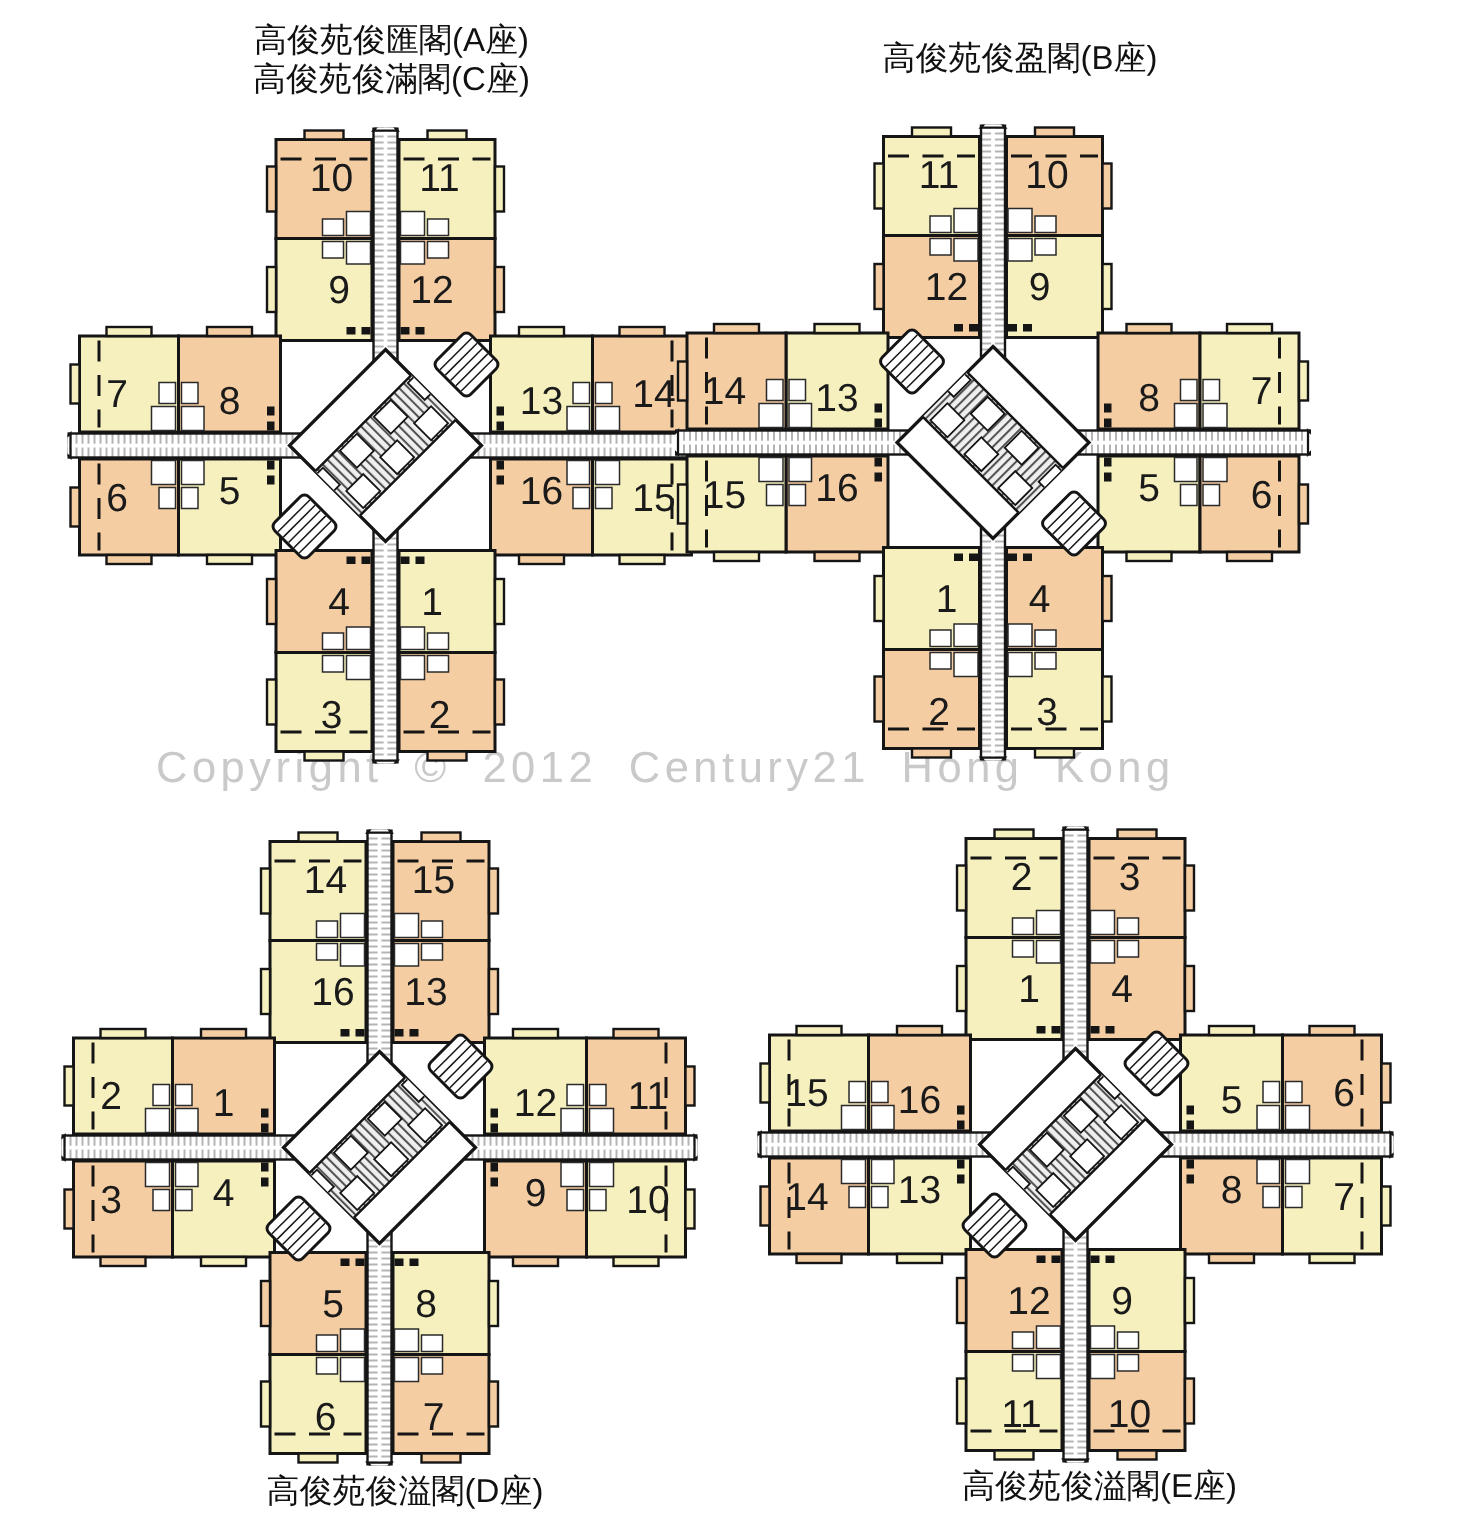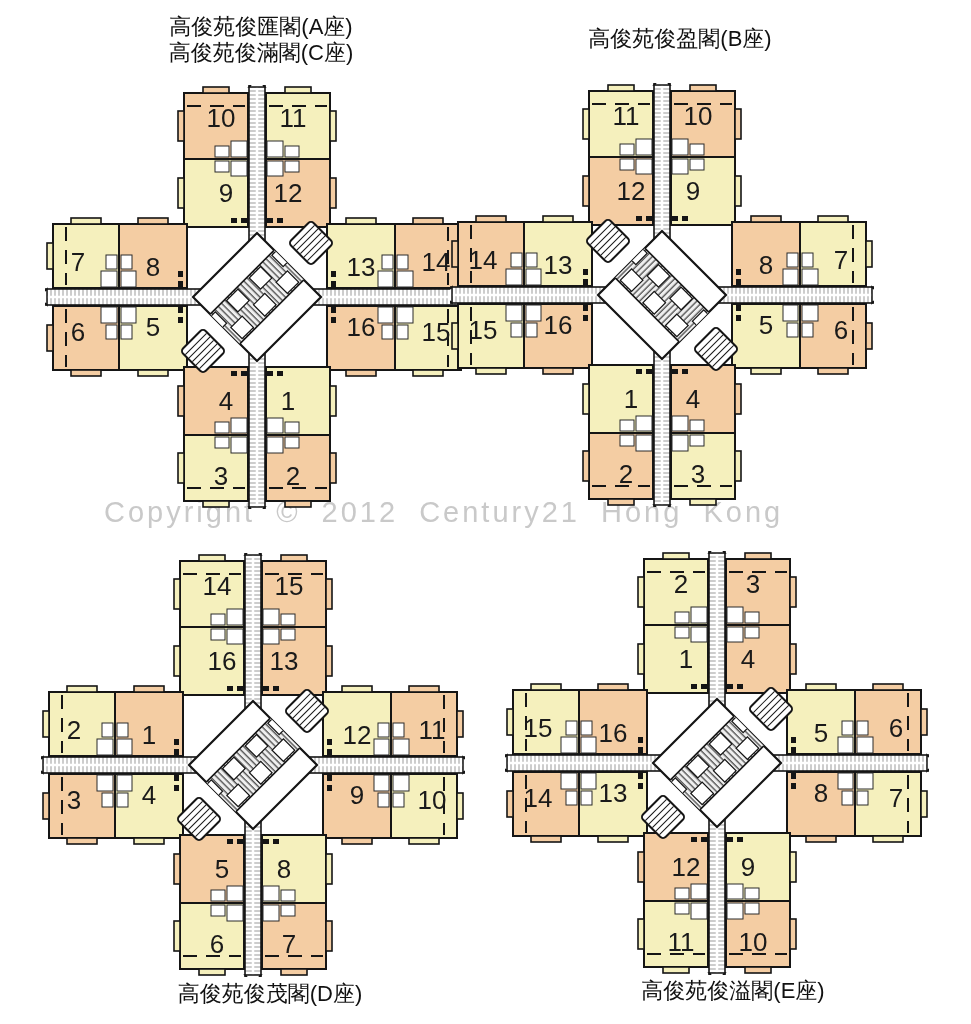--- a/index.html
+++ b/index.html
@@ -32,21 +32,21 @@
 
 <div class="sheet">
 
   <div class="watermark" style="color: rgb(201, 201, 201);">Copyright © 2012 Century21 Hong Kong</div>
 
   <div class="plan-title title-b">高俊苑俊盈閣(B座)</div>
   <div class="plan-title title-ac">
     <div>高俊苑俊匯閣(A座)</div>
     <div>高俊苑俊滿閣(C座)</div>
   </div>
-  <div class="plan-title title-d">高俊苑俊茂閣(D座)</div>
+  <div class="plan-title title-d">高俊苑俊溢閣(D座)</div>
   <div class="plan-title title-e">高俊苑俊溢閣(E座)</div>
 
   <div id="plans-host">
       <svg class="plan plan-ac" width="424" height="424" viewBox="-212 -212 424 424" xmlns="http://www.w3.org/2000/svg" style="left: 45px; top: 85px;">
       <defs>
       <pattern id="rungV-ac" patternUnits="userSpaceOnUse" width="16" height="4">
         <rect width="16" height="4" fill="#ffffff"></rect>
             <line x1="0" y1="2" x2="16" y2="2" stroke="#9b9b9b" stroke-width="1"></line>
       </pattern>
       <pattern id="rungH-ac" patternUnits="userSpaceOnUse" width="4" height="16">

